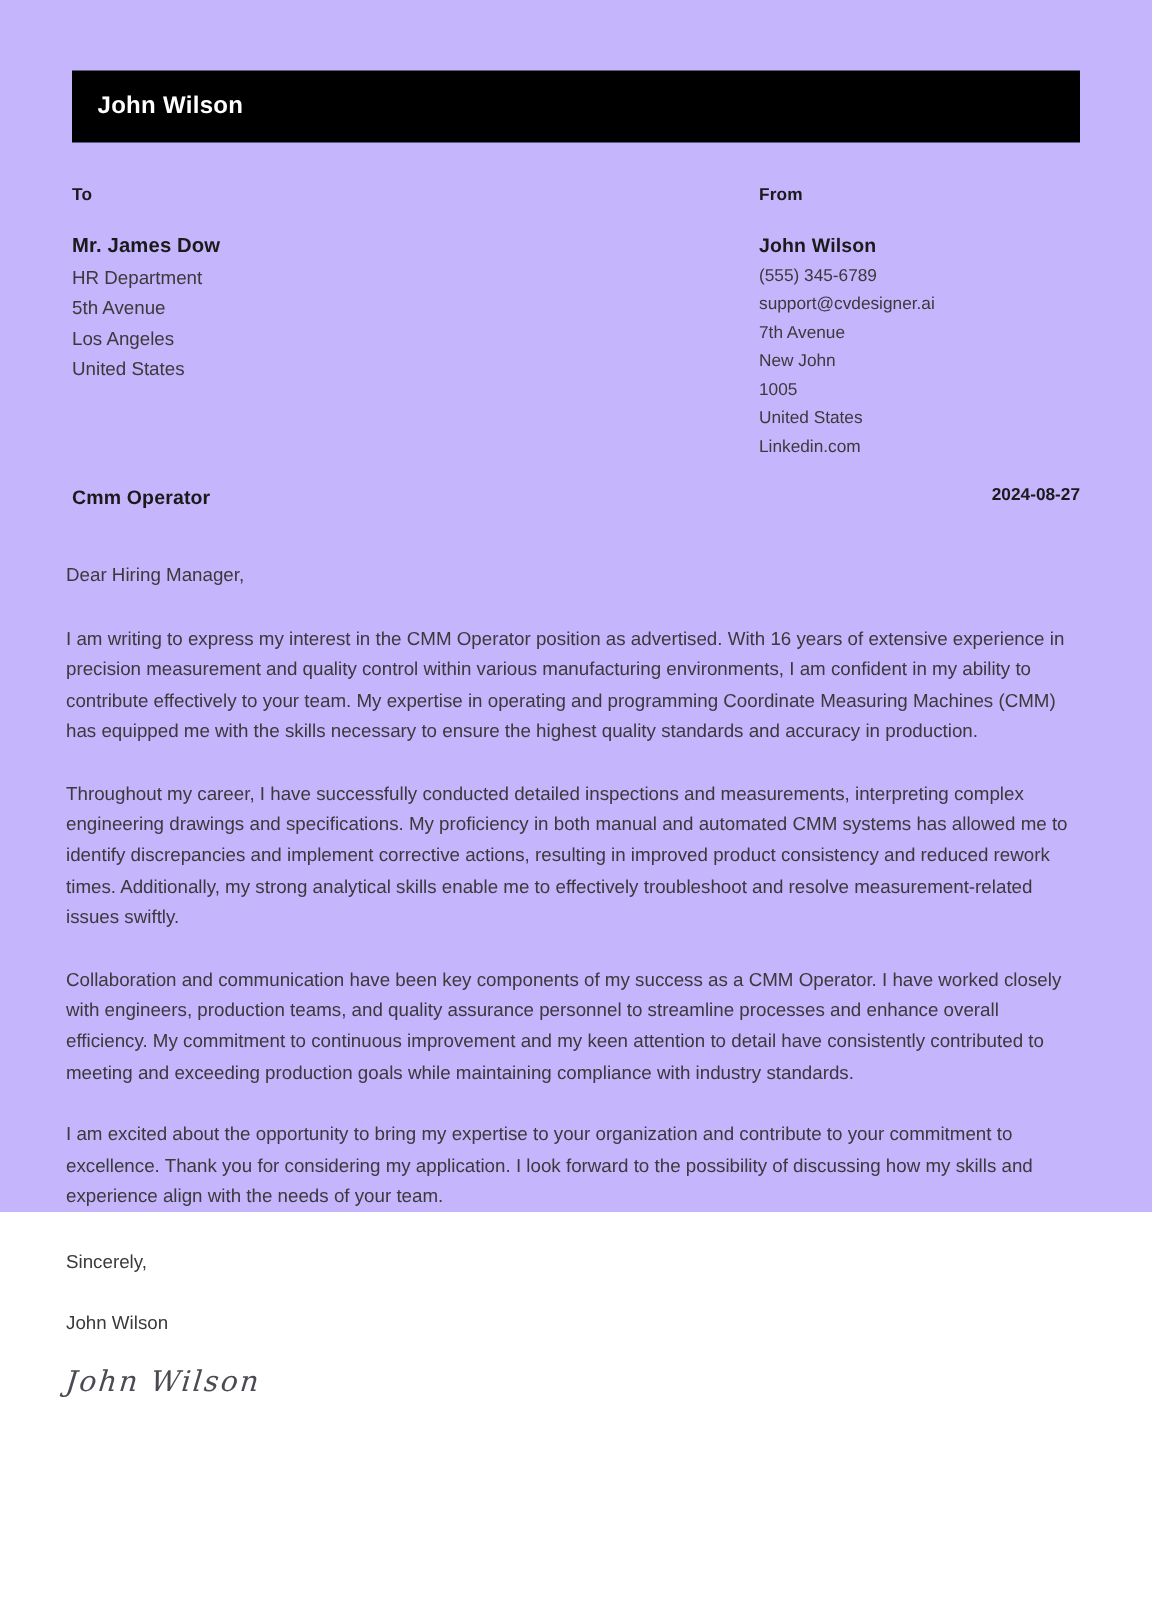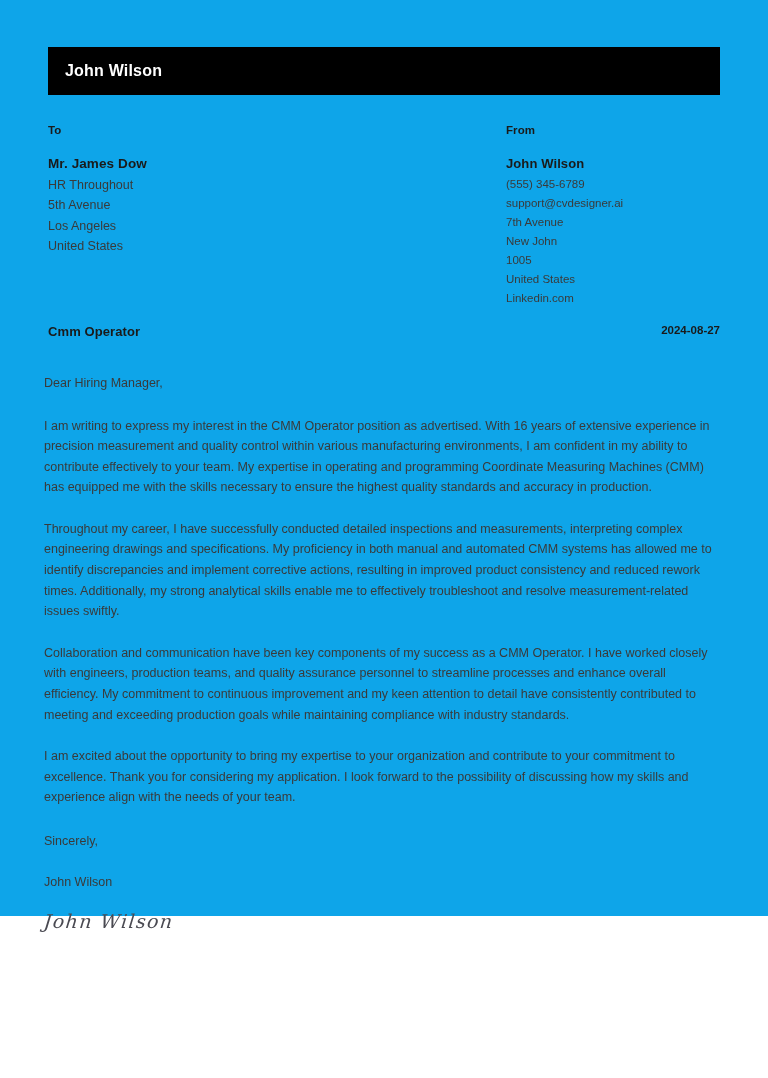--- a/index.html
+++ b/index.html
@@ -11,22 +11,22 @@
     width: 768px;
     height: 1078px;
     font-family: "Liberation Sans", sans-serif;
     color: #333333;
     -webkit-font-smoothing: antialiased;
   }
 
   .page {
     position: relative;
     width: 768px;
-    height: 916px;
-    background: #0ea5e9;
+    height: 808px;
+    background: #c4b5fd;
     box-sizing: border-box;
     text-decoration: underline;
   }
 
   
   .header-bar {
     position: absolute;
     left: 48px;
     top: 47px;
     width: 672px;
@@ -155,21 +155,21 @@
 
   <div class="header-bar">
     <div class="header-name">John Wilson</div>
   </div>
 
   <div class="addresses">
 
     <div class="addr-col to">
       <div class="addr-label">To</div>
       <div class="addr-name">Mr. James Dow</div>
-      <div class="addr-line">HR Throughout</div>
+      <div class="addr-line">HR Department</div>
       <div class="addr-line">5th Avenue</div>
       <div class="addr-line">Los Angeles</div>
       <div class="addr-line">United States</div>
     </div>
 
     <div class="addr-col from">
       <div class="addr-label">From</div>
       <div class="addr-name">John Wilson</div>
       <div class="addr-line">(555) 345-6789</div>
       <div class="addr-line">support@cvdesigner.ai</div>

